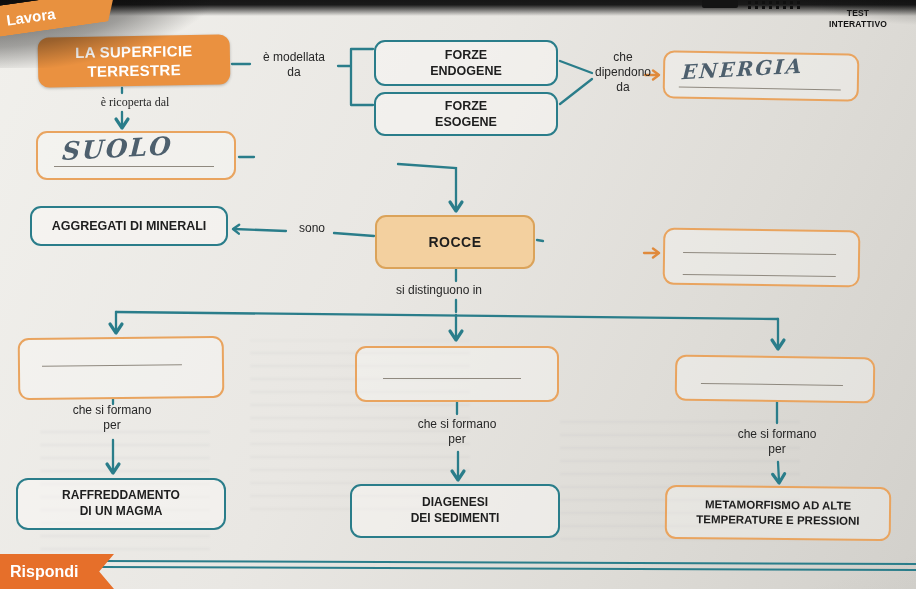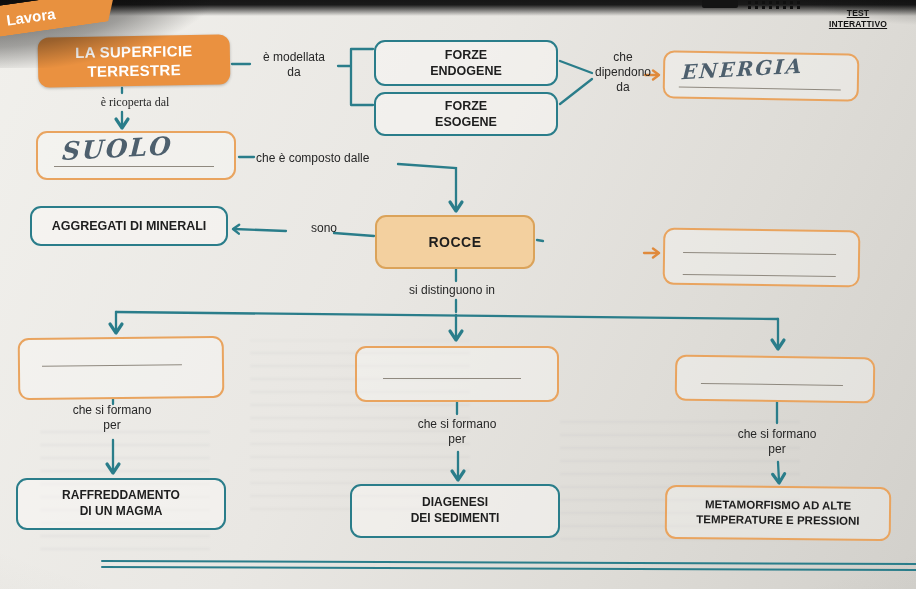--- a/index.html
+++ b/index.html
@@ -36,21 +36,21 @@
   
   .blank-line{position:absolute;height:0;border-bottom:1.6px solid #8f897f;z-index:11;}
   .hand{position:absolute;z-index:12;font-family:"DejaVu Serif",serif;font-style:italic;font-weight:bold;
     color:#4d5f6d;letter-spacing:2px;transform:rotate(-3deg) skewX(-6deg);}
   
   .banner{position:absolute;left:-10px;top:-2px;width:128px;height:31px;z-index:43;
     background:#e8913f;transform:rotate(-8deg);clip-path:polygon(0 0,100% 0,91% 100%,0 100%);
     color:#fff;font-weight:bold;font-size:15px;line-height:31px;padding-left:16px;box-sizing:border-box;}
   
   .testbadge{position:absolute;left:816px;top:8px;width:84px;z-index:44;text-align:center;
-    font-size:8.5px;font-weight:bold;line-height:1.35;color:#141414;letter-spacing:.2px;text-decoration:underline;}
+    font-size:8.5px;font-weight:bold;line-height:1.35;color:#141414;letter-spacing:.2px;}
   .dots-icon{position:absolute;left:746px;top:0;width:54px;height:9px;z-index:44;
     background-image:radial-gradient(circle,#101010 1.5px,transparent 1.7px);background-size:7px 5px;}
   .menubar-icon{position:absolute;left:702px;top:0;width:36px;height:8px;background:#141414;border-radius:2px;z-index:44;}
   
   .ribbon{position:absolute;left:0;top:554px;width:114px;height:35px;z-index:45;background:#e66f2a;
     clip-path:polygon(0 0,100% 0,87% 50%,100% 100%,0 100%);
     color:#fff;font-weight:bold;font-size:16px;line-height:35px;padding-left:10px;box-sizing:border-box;}
 </style>
 </head>
 <body>
@@ -142,53 +142,53 @@
   <div class="box orange-box" style="left:18px;top:337px;width:206px;height:62px;transform:rotate(-0.6deg);">
     <div class="blank-line" style="left:22px;right:40px;top:26px;"></div>
   </div>
   <div class="box orange-box" style="left:355px;top:346px;width:204px;height:56px;">
     <div class="blank-line" style="left:26px;right:36px;top:30px;"></div>
   </div>
   <div class="box orange-box" style="left:675px;top:356px;width:200px;height:46px;transform:rotate(0.8deg);">
     <div class="blank-line" style="left:24px;right:30px;top:26px;"></div>
   </div>
 
-  <div class="box teal-box" style="left:16px;top:478px;width:210px;height:52px;">
+  <div class="box teal-box" style="left:16px;top:478px;width:210px;height:52px;border-radius:12px;">
     <span class="lbl" style="font-size:12px;">RAFFREDDAMENTO
 DI UN MAGMA</span>
   </div>
   <div class="box teal-box" style="left:350px;top:484px;width:210px;height:54px;">
     <span class="lbl" style="font-size:12px;">DIAGENESI
 DEI SEDIMENTI</span>
   </div>
   <div class="box orange-box" style="left:665px;top:486px;width:226px;height:54px;transform:rotate(0.6deg);">
     <span class="lbl" style="font-size:11.5px;">METAMORFISMO AD ALTE
 TEMPERATURE E PRESSIONI</span>
   </div>
 
   <div class="label" style="left:252px;top:50px;width:84px;">è modellata
 da</div>
   <div class="label" style="left:590px;top:50px;width:66px;">che
 dipendono
 da</div>
   <div class="label" style="left:80px;top:95px;width:110px;font-family:Liberation Serif, serif;">è ricoperta dal</div>
-  <div class="label" style="left:256px;top:151px;width:150px;text-align:left;">che è composto dalle</div>
-  <div class="label" style="left:302px;top:221px;width:44px;">sono</div>
-  <div class="label" style="left:396px;top:283px;width:112px;">si distinguono in</div>
+  <div class="label" style="left:290px;top:221px;width:44px;">sono</div>
+  <div class="label" style="left:383px;top:283px;width:112px;">si distinguono in</div>
   <div class="label" style="left:60px;top:403px;width:104px;">che si formano
 per</div>
   <div class="label" style="left:405px;top:417px;width:104px;">che si formano
 per</div>
   <div class="label" style="left:725px;top:427px;width:104px;">che si formano
 per</div>
 
   <div class="top-edge"></div>
   <div class="banner">Lavora</div>
   <div class="corner-shadow"></div>
   <div class="tr-shadow"></div>
   <div class="menubar-icon"></div>
   <div class="dots-icon"></div>
   <div class="testbadge">
     <div>TEST</div>
     <div>INTERATTIVO</div>
   </div>
+  <div class="ribbon">Rispondi</div>
 
 </div>
 
 </body></html>

